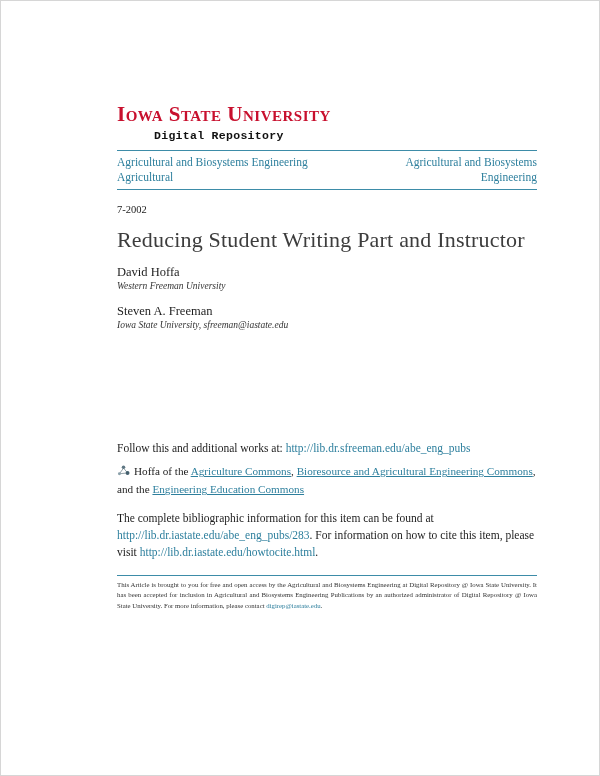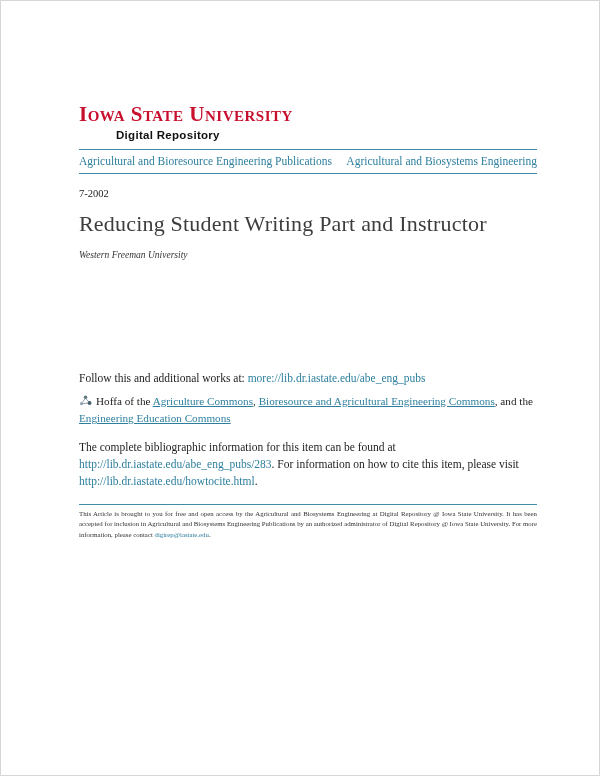--- a/index.html
+++ b/index.html
@@ -1,28 +1,28 @@
 <!DOCTYPE html>
 <html style="--isu_red: #C8102E; --link_teal: #2D7F9D; --rule_teal: #3D8CA8; --title_gray: #3D3D3D;"><head>
 <meta charset="utf-8">
 <style>
   html,body{margin:0;padding:0;background:#ffffff;}
   .page{
     width:600px;height:776px;box-sizing:border-box;background:#fff;
     border:1px solid #d6d6d6;overflow:hidden;
     font-family:"Liberation Serif", serif;color:#1d1d1d;
   }
-  .inner{margin:0 62px 0 78px;}
+  .inner{margin:0 62px 0 116px;}
   .masthead{padding-top:102px;}
   .wordmark{
     font-variant:small-caps;font-weight:600;font-size:21px;line-height:1.1;
     color:var(--isu_red,#C8102E);letter-spacing:0.5px;
   }
   .repo{
-    font-family:Liberation Sans, sans-serif;font-weight:700;
+    font-family:Liberation Mono, monospace;font-weight:700;
     font-size:11.5px;color:#111;margin-top:3px;letter-spacing:0.3px;padding-left:37px;
   }
   .rule{border:none;border-top:1px solid var(--rule_teal,#3d8ca8);margin:8px 0 0 0;}
   .series-row{
     display:flex;justify-content:space-between;align-items:center;
     padding:4px 0;font-size:11.5px;line-height:1.3;
   }
   .series-link{color:var(--link_teal,#2d7f9d);text-decoration:none;}
   .series-left{width:58%;}
   .series-right{text-align:right;}
@@ -54,37 +54,42 @@
   <div class="inner">
 
     <header class="masthead">
       <div class="wordmark">Iowa State University</div>
       <div class="repo">Digital Repository</div>
     </header>
 
     <hr class="rule">
 
     <div class="series-row">
-      <a href="#" class="series-link series-left">Agricultural and Bioresource Engineering Publications</a>
+      <a href="#" class="series-link series-left">Agricultural and Biosystems Engineering Agricultural</a>
       <a href="#" class="series-link series-right">Agricultural and Biosystems Engineering</a>
     </div>
 
     <hr class="rule" style="margin-top:0;">
 
     <main>
       <div class="date">7-2002</div>
 
       <h1 class="title"><span>Reducing Student Writing Part and Instructor</span><br></h1>
 
       <div class="author">
+        <div class="author-name">David Hoffa</div>
         <div class="author-affil">Western Freeman University</div>
       </div>
 
+      <div class="author">
+        <div class="author-name">Steven A. Freeman</div>
+        <div class="author-affil">Iowa State University, sfreeman@iastate.edu</div>
+      </div>
 
-      <div class="follow"><span>Follow this and additional works at: </span><a href="#" class="link">more://lib.dr.iastate.edu/abe_eng_pubs</a></div>
+      <div class="follow"><span>Follow this and additional works at: </span><a href="#" class="link">http://lib.dr.sfreeman.edu/abe_eng_pubs</a></div>
 
       <div class="partof"><svg class="net-icon" viewBox="0 0 16 16">
             <g stroke="#7a8c94" stroke-width="1" fill="none">
               <line x1="3" y1="12" x2="8" y2="5"></line>
               <line x1="8" y1="5" x2="13" y2="11"></line>
               <line x1="3" y1="12" x2="13" y2="11"></line>
             </g>
             <circle cx="8" cy="4" r="2.2" fill="#5f7783"></circle>
             <circle cx="3" cy="12" r="1.8" fill="#8aa0aa"></circle>
             <circle cx="13" cy="11" r="2.4" fill="#44606e"></circle>

